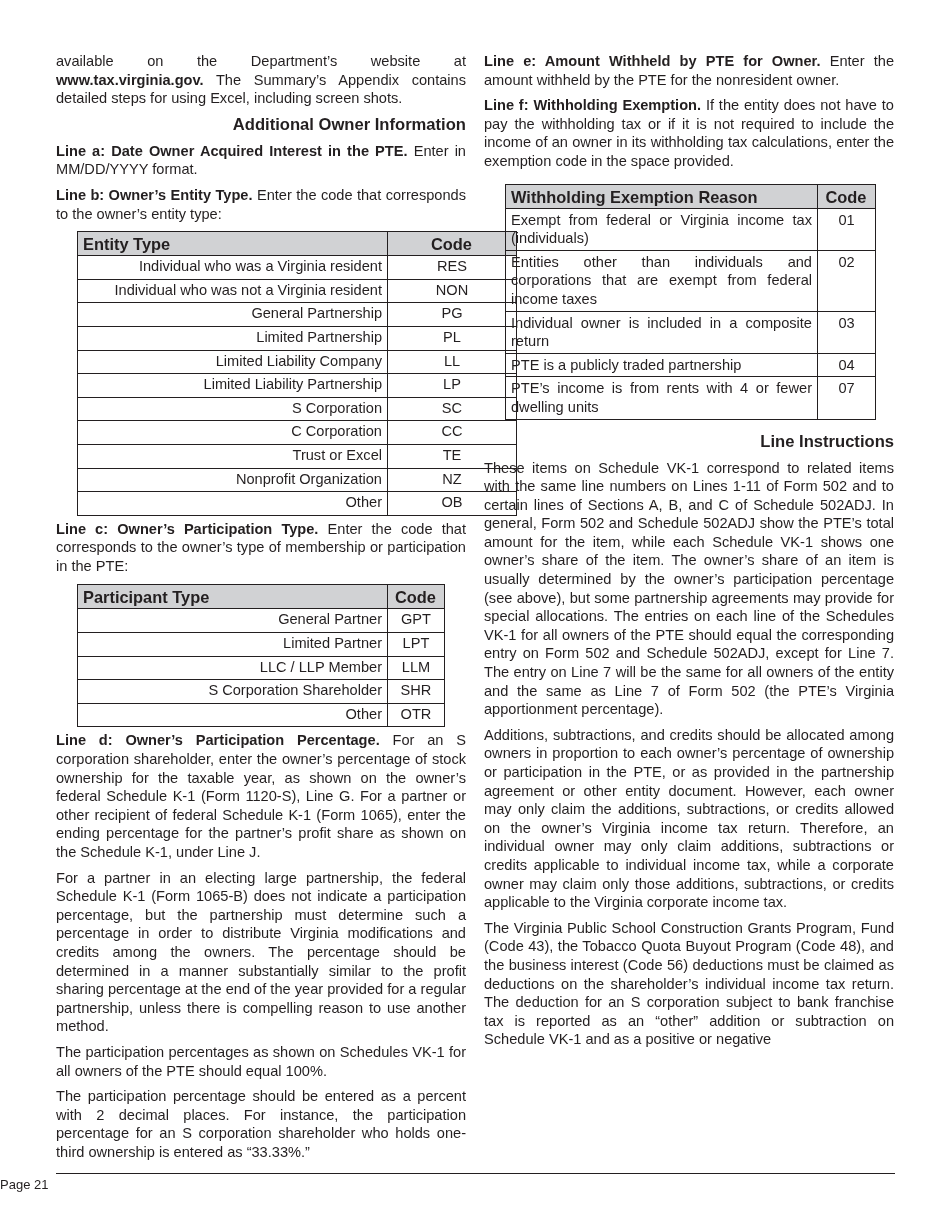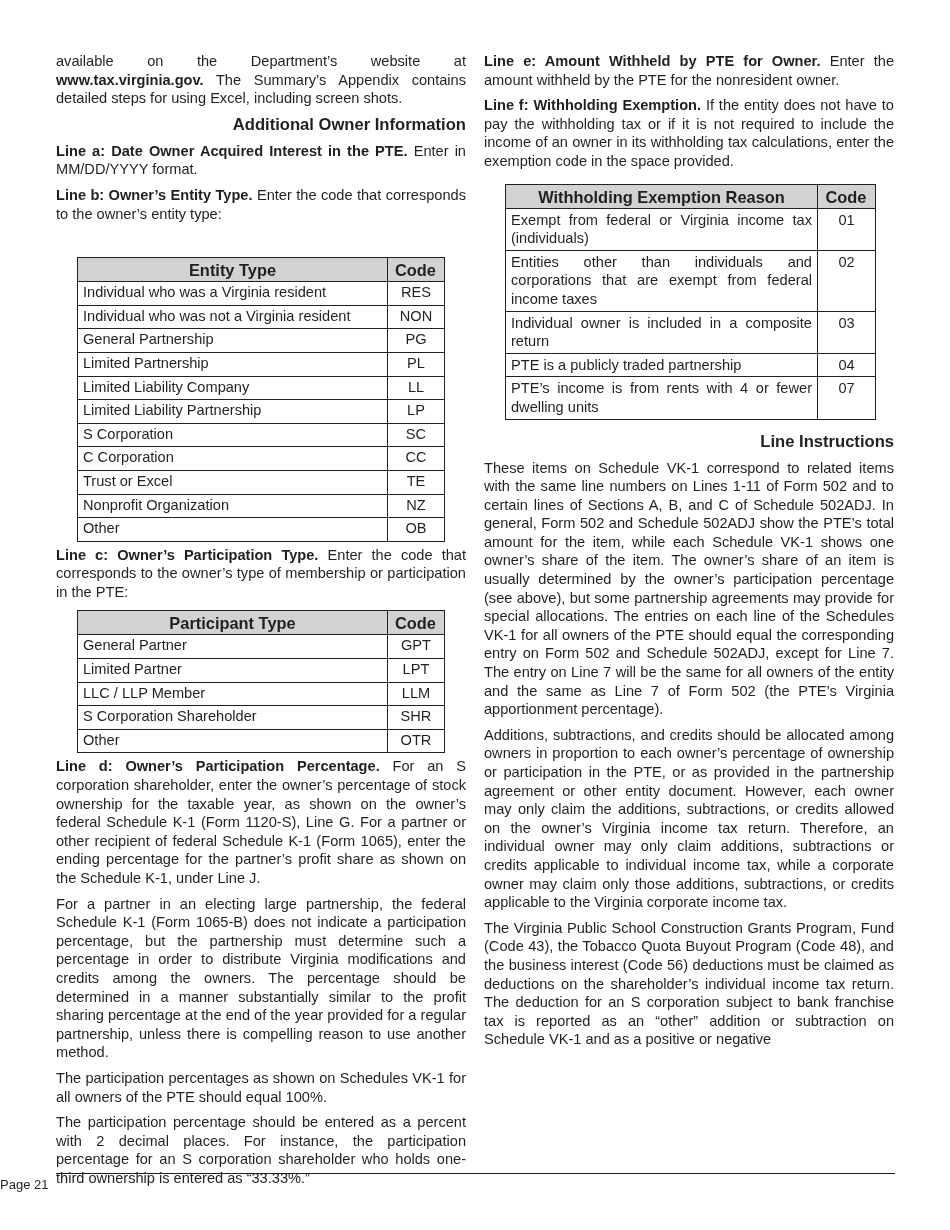--- a/index.html
+++ b/index.html
@@ -47,37 +47,38 @@
     table.codes {
       border-collapse: collapse;
       font-size: 14.6px;
       line-height: 18.6px;
       margin: 0 auto 0 auto;
     }
     table.codes th {
       background: #d1d2d4;
       font-weight: bold;
       font-size: 16.4px;
-      text-align: center;
+      text-align: left;
       padding: 2px 5px 1px 5px;
       border: 1.2px solid #231f20;
       line-height: 20px;
     }
     table.codes td {
       border: 1px solid #231f20;
       padding: 2px 5px 2px 5px;
       vertical-align: top;
+      text-align: right;
     }
     table.codes td.code,
     table.codes th.code {
       text-align: center;
     }
     table.codes th.code { text-align: center; padding-left: 4px; }
 
-    #entity-table { width: 368px; margin-left: 21px; margin-top: 34px; margin-bottom: 4px; }
+    #entity-table { width: 440px; margin-left: 21px; margin-top: 8px; margin-bottom: 4px; }
     #entity-table col.c1 { width: 310px; }
     #entity-table td { height: 19.6px; padding-top: 1px; padding-bottom: 2px;}
 
     #participant-table { width: 368px; margin-left: 21px; margin-top: 9px; margin-bottom: 4px; }
     #participant-table col.c1 { width: 310px; }
     #participant-table td { height: 19.6px; padding-top: 1px; padding-bottom: 2px;}
 
     #exemption-table { width: 371px; margin-left: 21px; margin-top: 11px; margin-bottom: 12px; }
     #exemption-table col.c1 { width: 312px; }
     #exemption-table td.reason { text-align: justify; }

